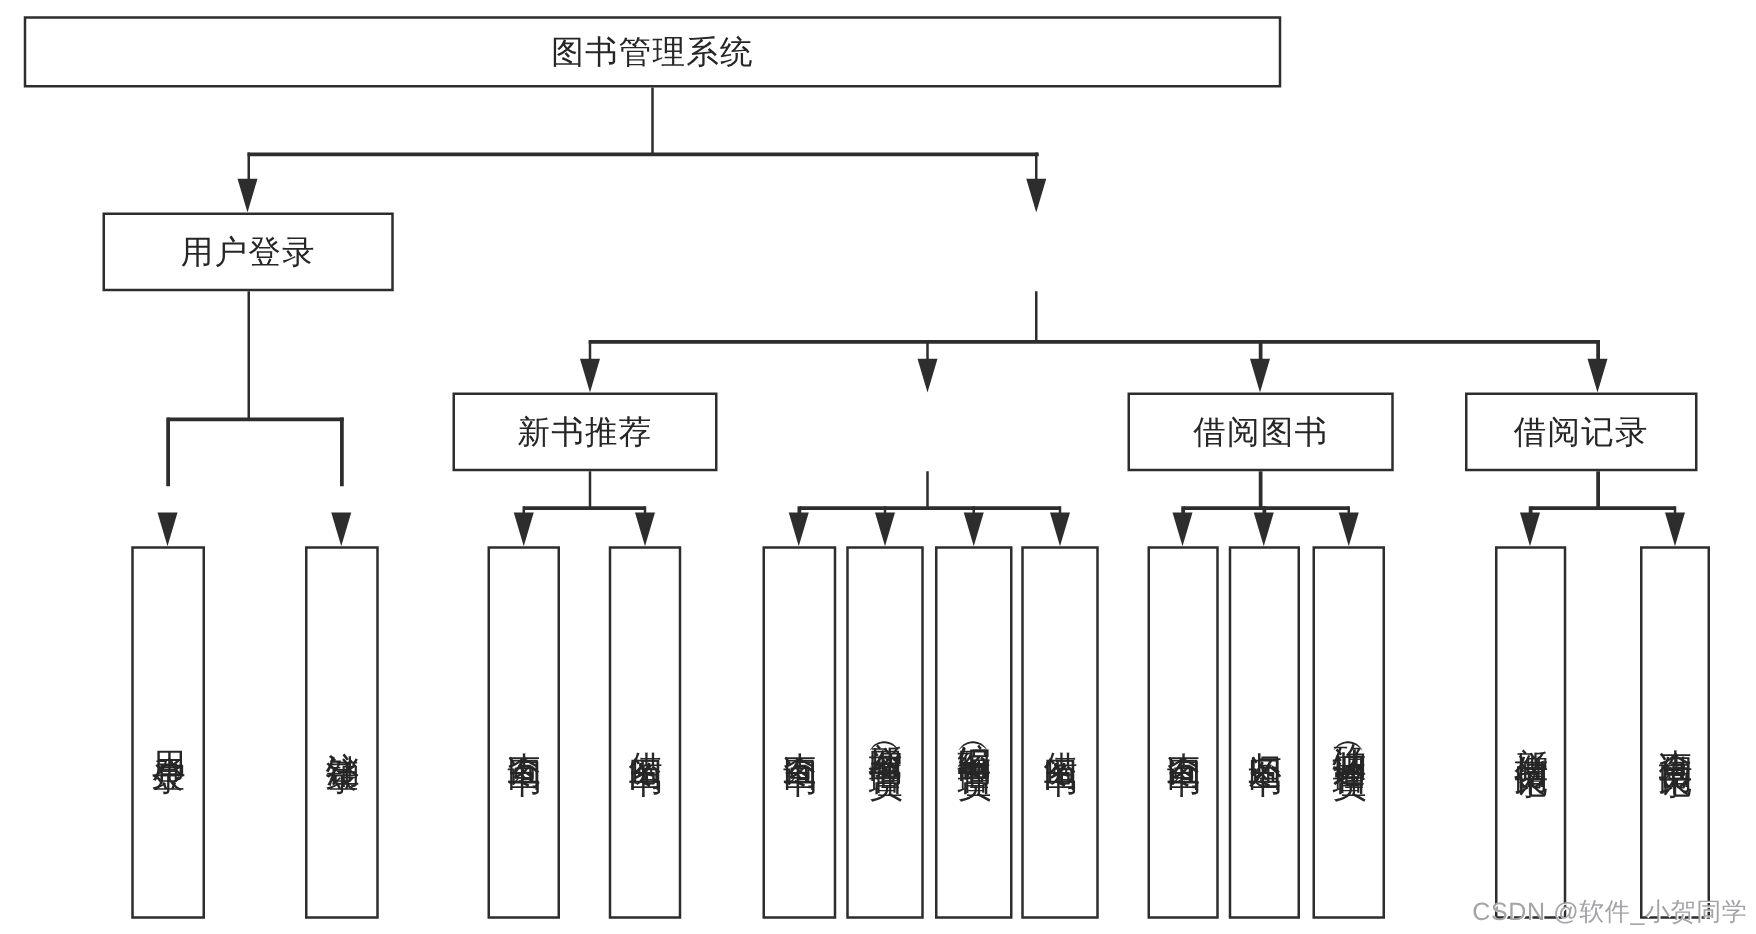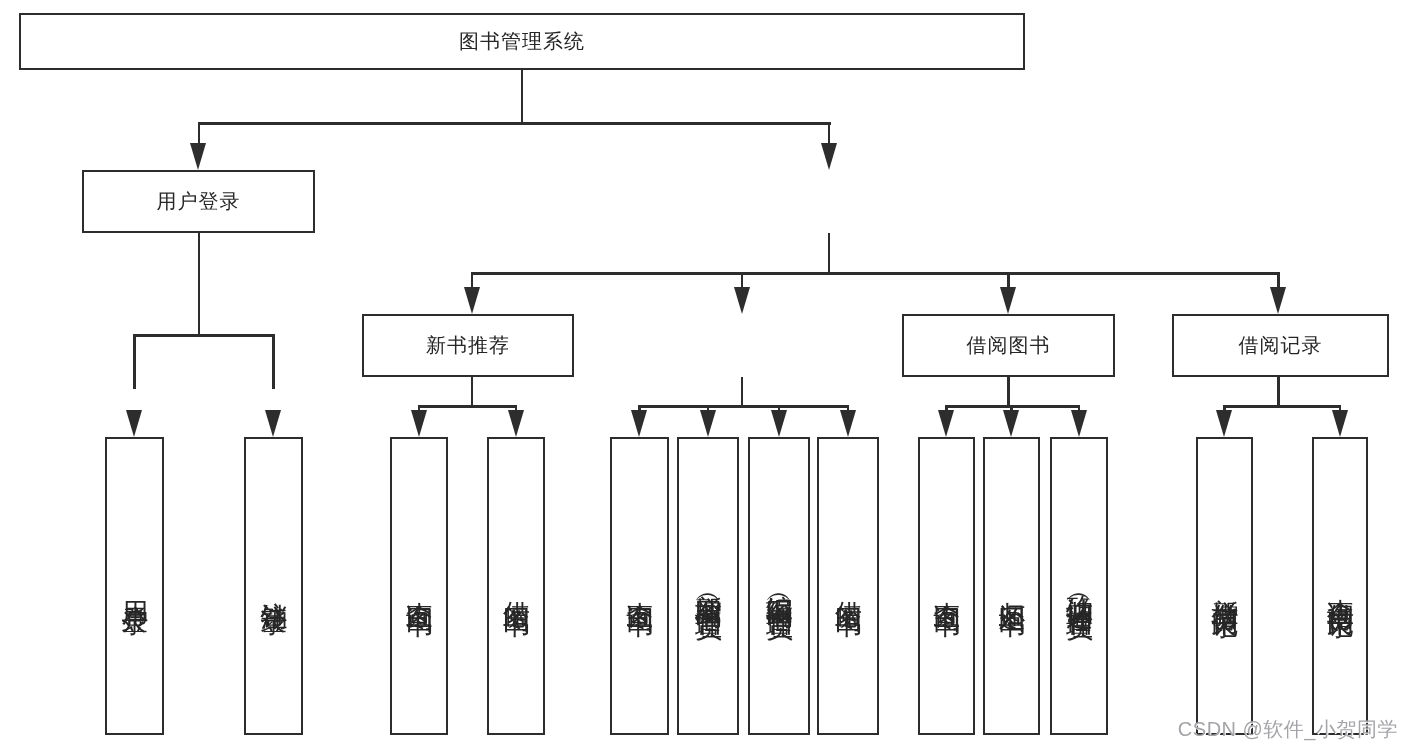--- a/index.html
+++ b/index.html
@@ -17,21 +17,21 @@
     overflow:hidden;
   }
   .node{
     position:absolute;
     box-sizing:border-box;
     background:#fff;
     border:2.5px solid var(--line);
     display:flex;align-items:center;justify-content:center;
     color:var(--text);
   }
-  .node.h{font-size:20px;letter-spacing:1px;white-space:nowrap;}
+  .node.h{font-size:26px;letter-spacing:1px;white-space:nowrap;}
   .node.v span{
     writing-mode:vertical-rl;
     text-orientation:mixed;
     font-size:27px;
     letter-spacing:3px;
     line-height:1;
     white-space:nowrap;
   }
   .lv2{top:170px;height:63px;}
   .lv3{top:314px;height:63px;}
@@ -90,21 +90,21 @@
   <div class="arrow" style="left:1000px;top:287px;"></div>
   <div class="vline" style="left:1277.25px;top:272px;height:18px;"></div>
   <div class="arrow" style="left:1270px;top:287px;"></div>
 
   <div class="node h lv3" style="left:362px;width:212px;">
     <span>新书推荐</span>
   </div>
   <div class="node h lv3" style="left:902px;width:213px;">
     <span>借阅图书</span>
   </div>
-  <div class="node h lv3" style="left:1172px;width:217px;">
+  <div class="node h lv3" style="left:1172px;width:186px;">
     <span>借阅记录</span>
   </div>
 
   <div class="vline" style="left:470.75px;top:377px;height:30px;"></div>
   <div class="hline" style="left:419px;top:405px;width:97px;"></div>
   <div class="vline" style="left:417.75px;top:405px;height:10px;"></div>
   <div class="arrow" style="left:410.5px;top:410px;"></div>
   <div class="vline" style="left:514.75px;top:405px;height:10px;"></div>
   <div class="arrow" style="left:507.5px;top:410px;"></div>
 

